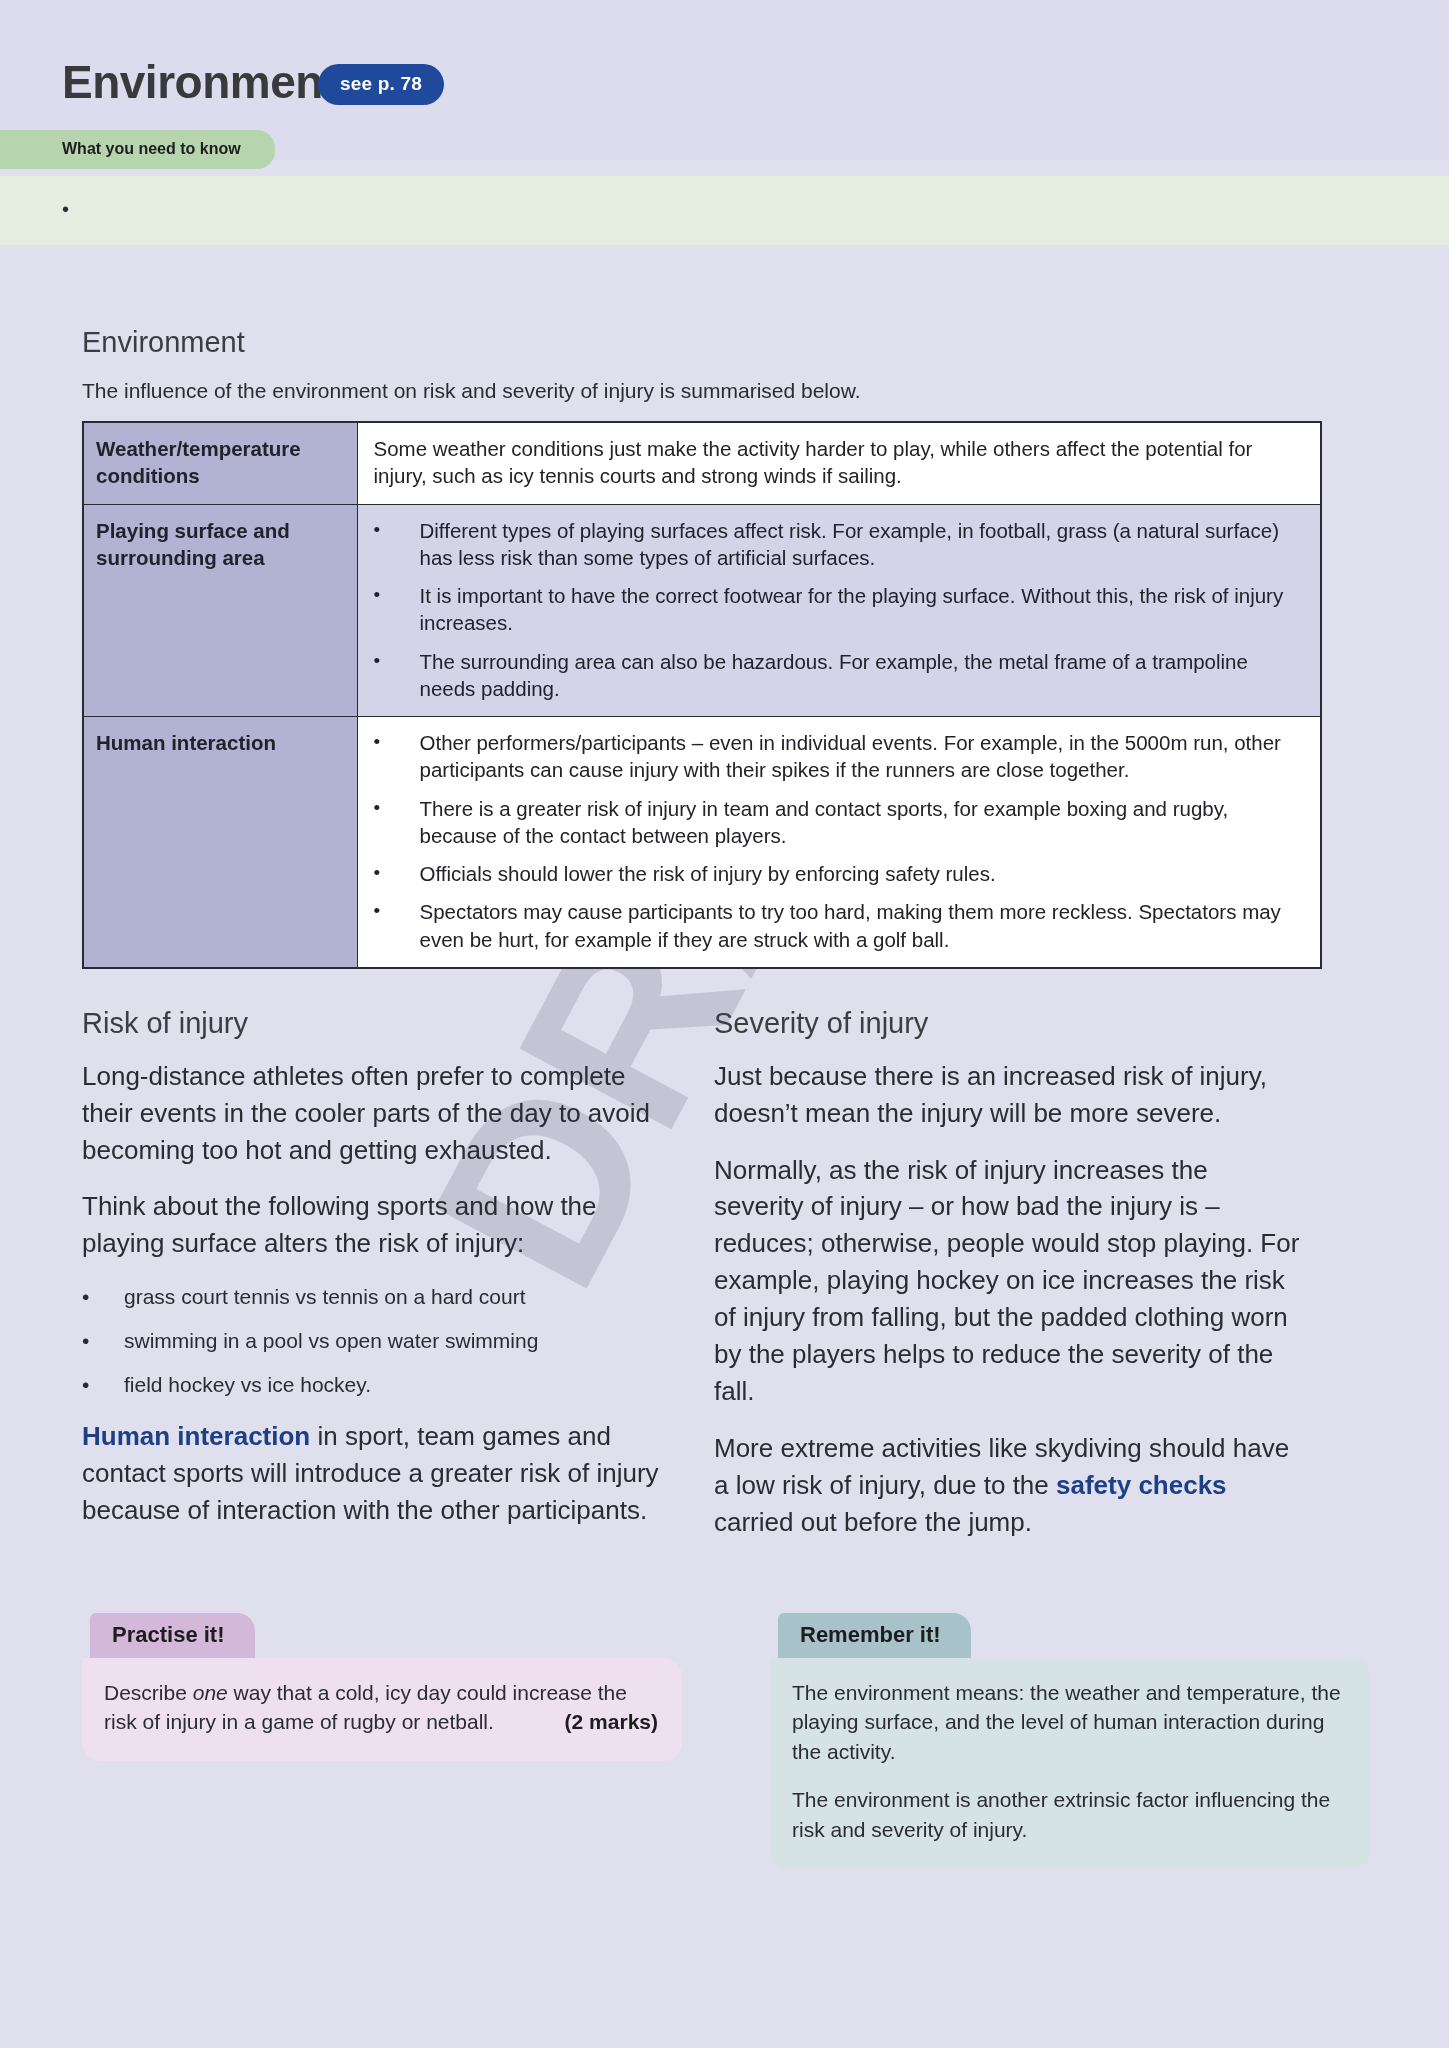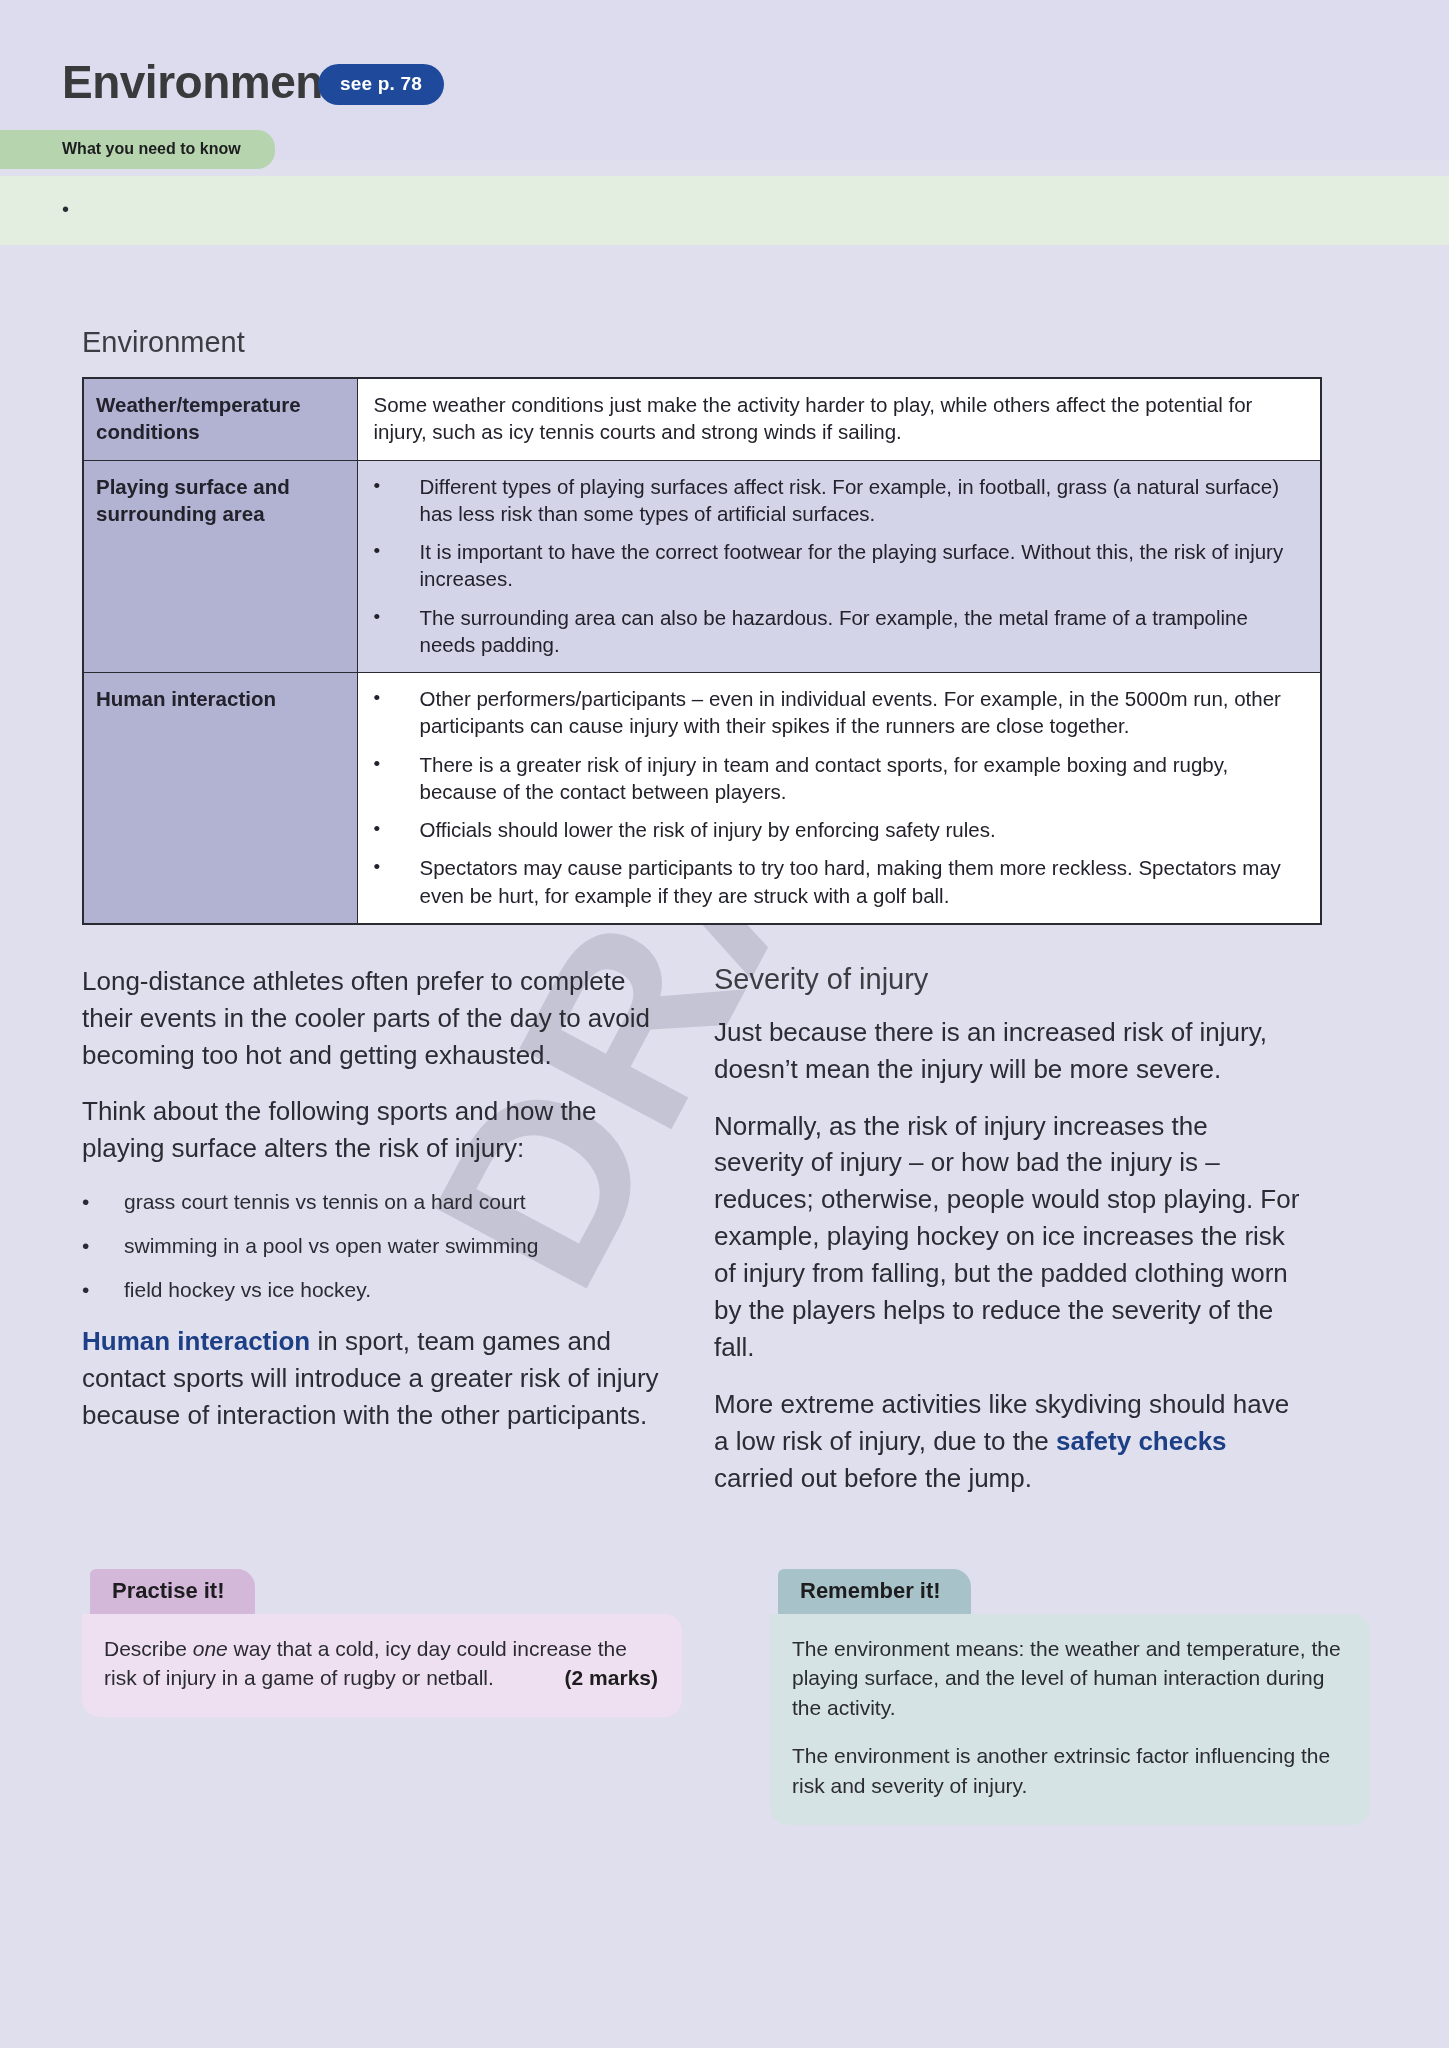--- a/index.html
+++ b/index.html
@@ -285,20 +285,21 @@
   <div id="wynk-tab">What you need to know</div>
   <div id="wynk-body">
     <div class="bullet-row">
       <span class="dot">•</span>
     </div>
   </div>
 
   <div id="content">
 
     <div class="sec-h">Environment</div>
+    <div id="intro-line">The influence of the environment on risk and severity of injury is summarised below.</div>
 
     <table id="env-table">
       <tbody>
         <tr class="plain">
           <td class="lbl">Weather/temperature conditions</td>
           <td class="body">
             <div>Some weather conditions just make the activity harder to play, while others affect the potential for injury, such as icy tennis courts and strong winds if sailing.</div>
           </td>
         </tr>
 
@@ -340,20 +341,21 @@
               <span class="txt">Spectators may cause participants to try too hard, making them more reckless. Spectators may even be hurt, for example if they are struck with a golf ball.</span>
             </div>
           </td>
         </tr>
       </tbody>
     </table>
 
     <div id="cols">
 
       <div class="col">
+        <h3>Risk of injury</h3>
         <p>Long-distance athletes often prefer to complete their events in the cooler parts of the day to avoid becoming too hot and getting exhausted.</p>
         <p>Think about the following sports and how the playing surface alters the risk of injury:</p>
 
         <div class="listitem">
           <span class="dot">•</span>
           <span>grass court tennis vs tennis on a hard court</span>
         </div>
         <div class="listitem">
           <span class="dot">•</span>
           <span>swimming in a pool vs open water swimming</span>

